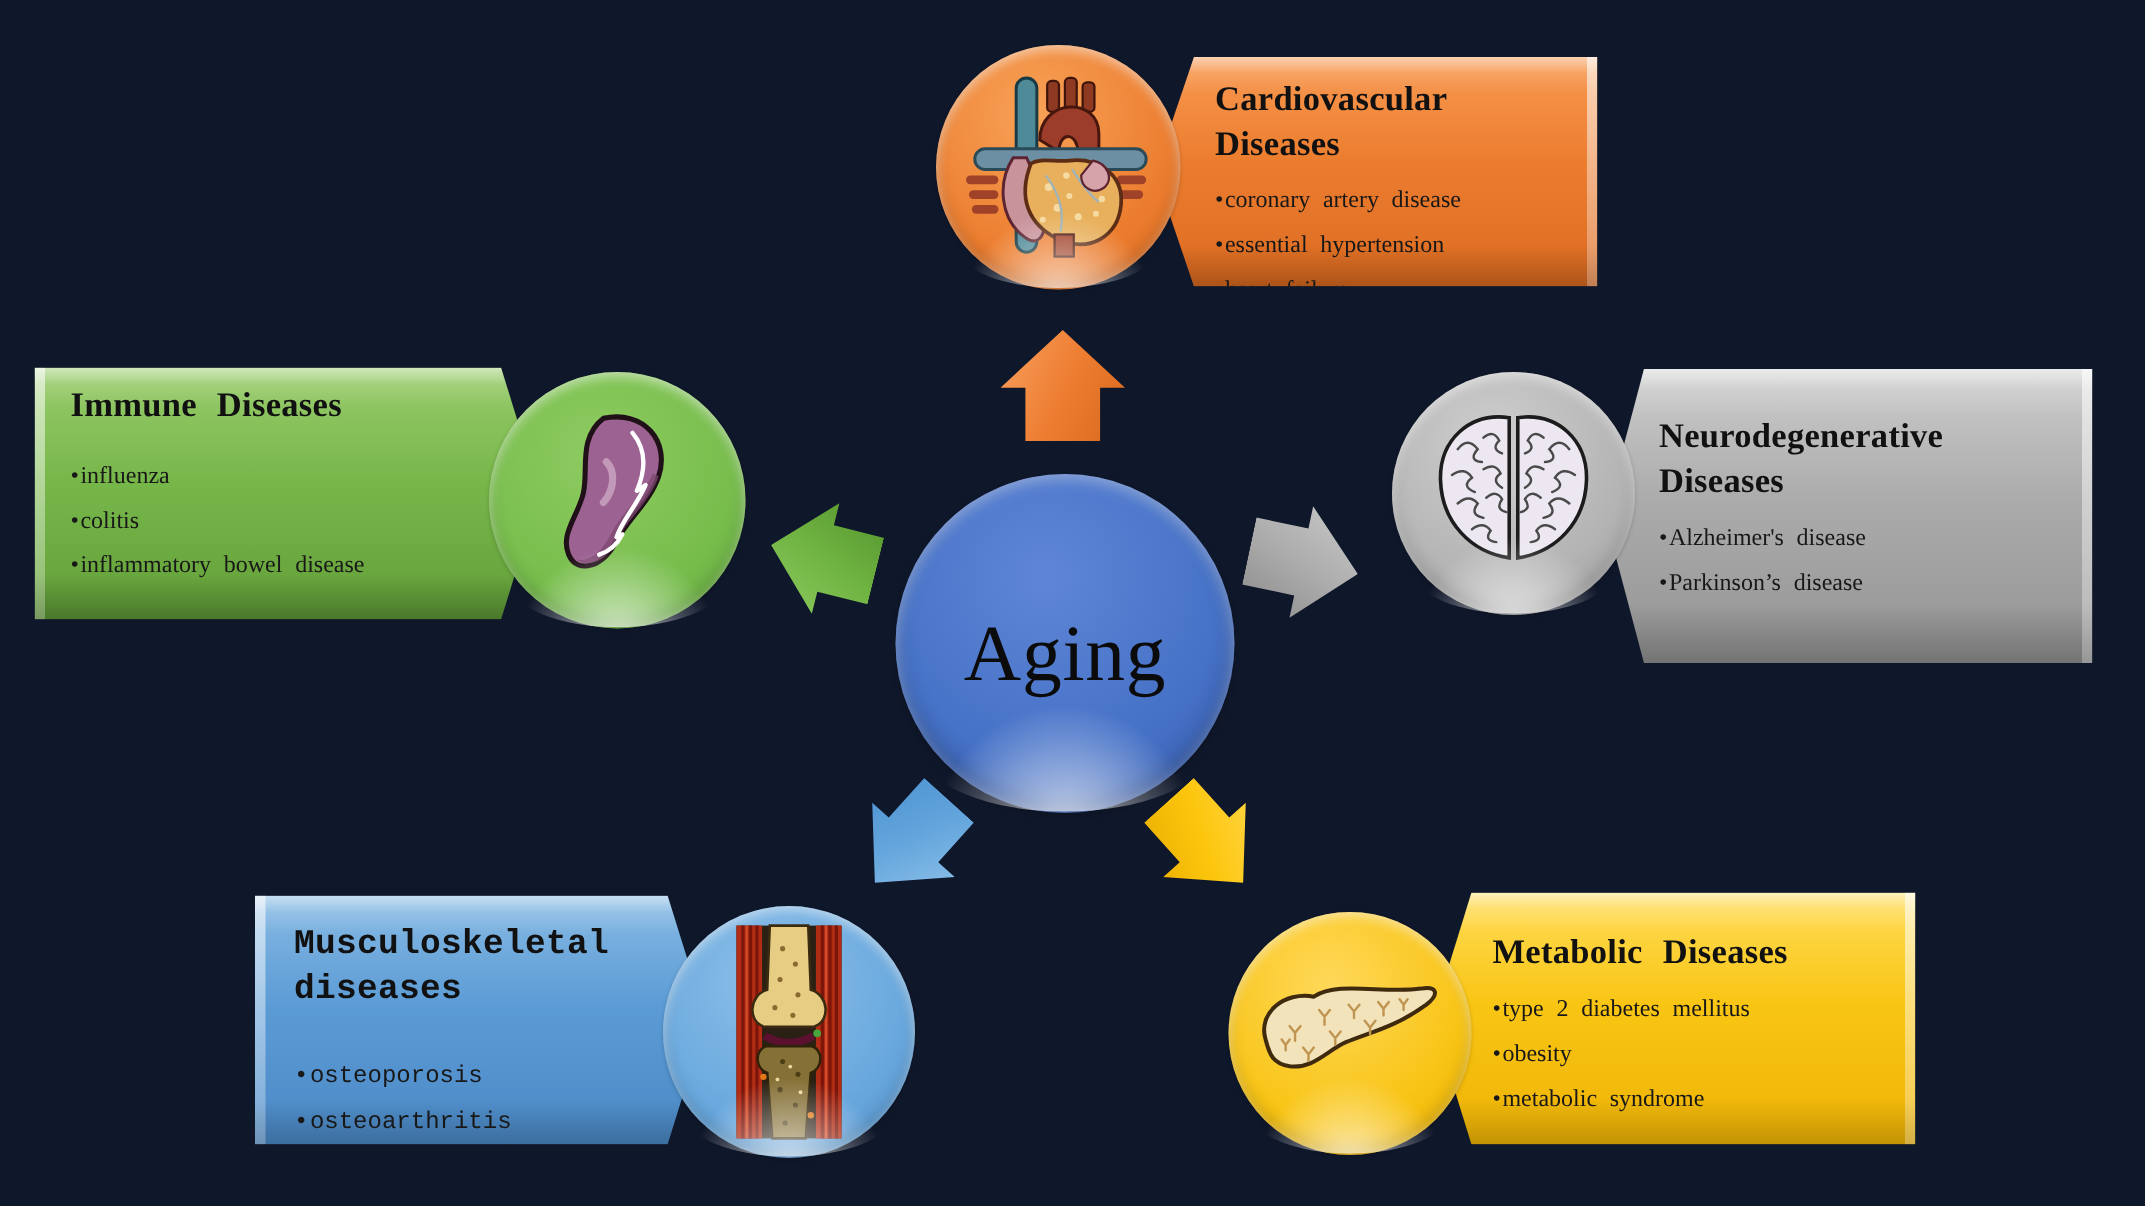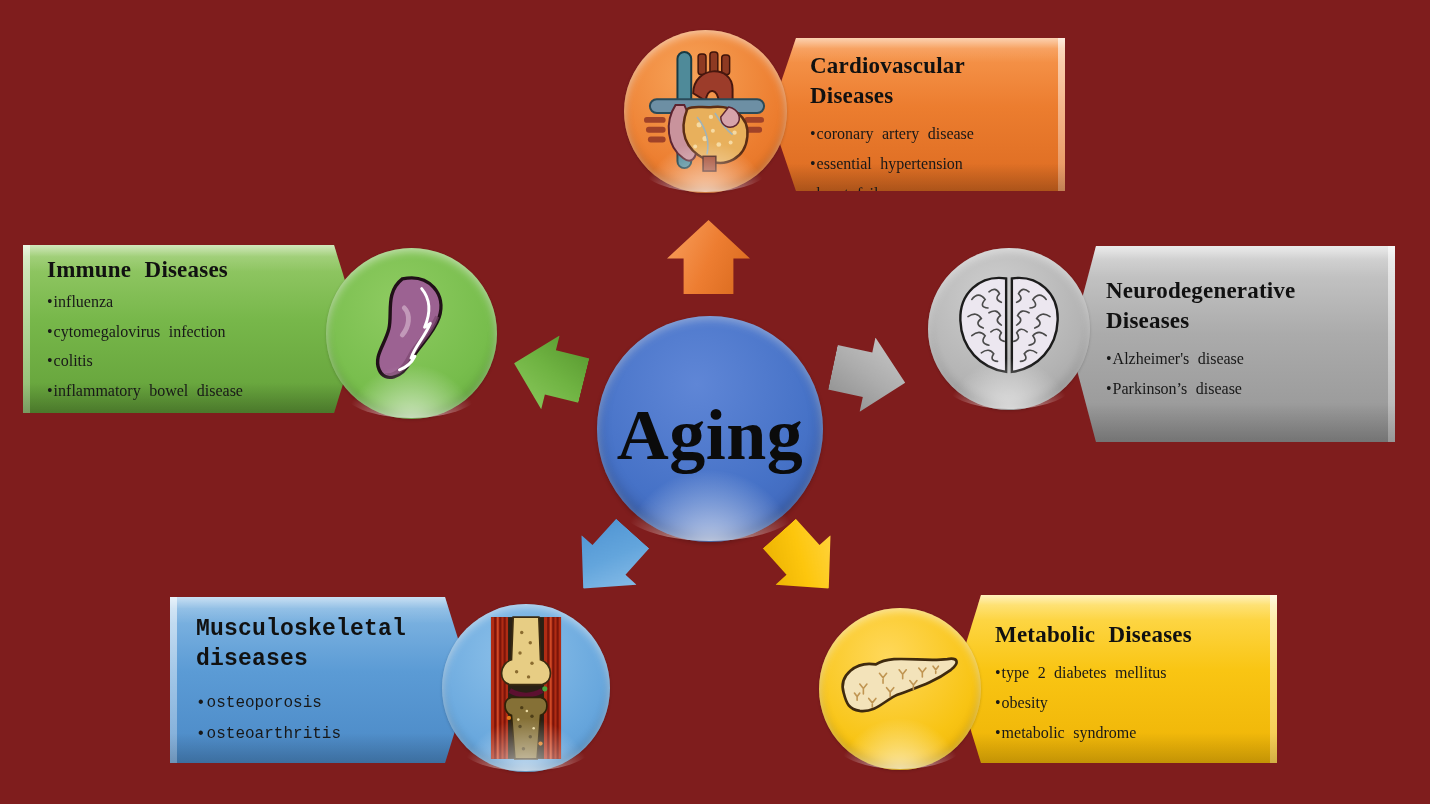--- a/index.html
+++ b/index.html
@@ -1,17 +1,17 @@
 <!DOCTYPE html>
 <html><head>
 <meta charset="utf-8">
 <style>
   html,body{margin:0;padding:0;background:#ffffff;}
   #stage{
-    position:relative;width:1430px;height:804px;background:#7f1d1d;overflow:hidden;
+    position:relative;width:1430px;height:804px;background:#0f172a;overflow:hidden;
     font-family:"Liberation Serif","DejaVu Serif",serif;color:#141414;
   }
   
   .banner{position:absolute;box-sizing:border-box;}
   .banner .banner-title{font-weight:bold;font-size:23px;line-height:30px;word-spacing:.32em;letter-spacing:.2px;color:#111;}
   .banner ul{margin:8px 0 0 0;padding:0;list-style:none;}
   .banner li{font-size:16px;line-height:30px;word-spacing:.28em;color:#181818;}
   .banner li::before{content:"\2022";margin-right:1px;}
   .edge{position:absolute;top:0;bottom:0;width:7px;background:linear-gradient(180deg,rgba(255,255,255,.6),rgba(255,255,255,.25));pointer-events:none;}
 
@@ -24,42 +24,42 @@
   }
   .banner.cardio .edge{right:0;}
 
   .banner.immune{
     left:23px;top:245px;width:337px;height:168px;padding:10px 30px 0 24px;
     clip-path:polygon(0 0,calc(100% - 26px) 0,100% 50%,calc(100% - 26px) 100%,0 100%);
     background:
       linear-gradient(180deg,rgba(255,255,255,.55) 0,rgba(255,255,255,.12) 7%,rgba(255,255,255,0) 16%,rgba(0,0,0,0) 82%,rgba(0,0,0,.25) 100%),
       linear-gradient(180deg,#99cc6c 0,#77b74a 45%,#63a039 100%);
   }
-  .banner.immune ul{margin-top:2px;}
+  .banner.immune ul{margin-top:18px;}
   .banner.immune li{line-height:29.5px;}
   .banner.immune .edge{left:0;}
 
   .banner.neuro{
     left:1070px;top:246px;width:325px;height:196px;padding:30px 6px 0 36px;
     clip-path:polygon(26px 0,100% 0,100% 100%,26px 100%,0 50%);
     background:
       linear-gradient(180deg,rgba(255,255,255,.6) 0,rgba(255,255,255,.15) 7%,rgba(255,255,255,0) 16%,rgba(0,0,0,0) 80%,rgba(0,0,0,.22) 100%),
       linear-gradient(180deg,#cdcdcd 0,#ababab 45%,#949494 100%);
   }
   .banner.neuro .edge{right:0;}
 
   .banner.musculo{
     left:170px;top:597px;width:301px;height:166px;padding:17px 30px 0 26px;
     clip-path:polygon(0 0,calc(100% - 26px) 0,100% 50%,calc(100% - 26px) 100%,0 100%);
     background:
       linear-gradient(180deg,rgba(255,255,255,.55) 0,rgba(255,255,255,.15) 7%,rgba(255,255,255,0) 16%,rgba(0,0,0,0) 82%,rgba(0,0,0,.2) 100%),
       linear-gradient(180deg,#87bae4 0,#5b9bd5 45%,#4b89c6 100%);
     font-family: Liberation Mono, monospace;
   }
-  .banner.musculo ul{margin-top:14px;}
+  .banner.musculo ul{margin-top:28px;}
   .banner.musculo li{line-height:31px;}
   .banner.musculo .edge{left:0;}
 
   .banner.metab{
     left:955px;top:595px;width:322px;height:168px;padding:25px 22px 0 40px;
     clip-path:polygon(26px 0,100% 0,100% 100%,26px 100%,0 50%);
     background:
       linear-gradient(180deg,rgba(255,255,255,.6) 0,rgba(255,255,255,.2) 6%,rgba(255,255,255,0) 15%,rgba(0,0,0,0) 82%,rgba(0,0,0,.18) 100%),
       linear-gradient(180deg,#ffdd5a 0,#f9c513 45%,#eeb306 100%);
   }
@@ -77,21 +77,21 @@
   .circle.neuro{left:928px;top:248px;width:162px;height:162px;
     background:radial-gradient(circle at 42% 30%,#cfcfcf,#b3b3b3 62%,#9a9a9a 100%);}
   .circle.musculo{left:442px;top:604px;width:168px;height:168px;
     background:radial-gradient(circle at 42% 30%,#8cc0e9,#68a7dd 62%,#5392cd 100%);}
   .circle.metab{left:819px;top:608px;width:162px;height:162px;
     background:radial-gradient(circle at 42% 30%,#ffd85a,#f8c414 62%,#e9ad03 100%);}
 
   .circle.center{left:597px;top:316px;width:226px;height:226px;
     background:radial-gradient(circle at 44% 30%,#5f86d6,#4672c7 58%,#3a5eb0 100%);
     box-shadow:inset 0 3px 10px rgba(255,255,255,.4),inset 0 -6px 14px rgba(0,0,0,.25),0 2px 4px rgba(0,0,0,.2);}
-  .center-label{font-weight:bold;font-size:72px;letter-spacing:.5px;color:#0b0b0b;margin-top:13px;}
+  .center-label{font-weight:normal;font-size:53px;letter-spacing:.5px;color:#0b0b0b;margin-top:13px;}
 
   
   .arrow{position:absolute;clip-path:polygon(50% 0,100% 52%,80% 52%,80% 100%,20% 100%,20% 52%,0 52%);
     filter:drop-shadow(1px 2px 1px rgba(0,0,0,.18));}
   .arrow.up{left:667px;top:220px;width:83px;height:74px;
     background:linear-gradient(115deg,#f9a160,#ed7d31 52%,#d96a1e 96%);}
   .arrow.left{left:511px;top:336px;width:76px;height:72px;transform:rotate(-76deg);
     background:linear-gradient(115deg,#8cc95e,#6fb342 52%,#58982f 96%);}
   .arrow.right{left:831px;top:338px;width:76px;height:74px;transform:rotate(102deg);
     background:linear-gradient(115deg,#c9c9c9,#acacac 52%,#8f8f8f 96%);}
@@ -148,21 +148,20 @@
       <path d="M88,60 c10,2 14,12 8,18 c-8,6 -16,0 -16,-8 z" fill="#d6a3aa" stroke="#5c2430" stroke-width="1.5"></path>
       <rect x="62" y="110" width="13" height="15" fill="#a04228" stroke="#47170e" stroke-width="1.5"></rect>
     </svg>
   </div>
 
   <div class="banner immune">
     <div class="edge"></div>
     <div class="banner-title">Immune Diseases</div>
     <ul>
       <li>influenza</li>
-      <li>cytomegalovirus infection</li>
       <li>colitis</li>
       <li>inflammatory bowel disease</li>
     </ul>
   </div>
   <div class="circle immune">
     <svg width="116" height="126" viewBox="0 0 120 130">
       <path d="M50,8 C78,2 96,24 88,48 C82,66 66,78 58,94 C50,110 32,116 26,102 C20,88 32,76 36,60 C40,44 32,22 50,8 Z" fill="#9c6292" stroke="#201018" stroke-width="3.5"></path>
       <path d="M88,48 C82,66 66,78 58,94 C52,106 40,112 31,105 c9,3 18,-5 24,-17 c8,-16 22,-26 29,-42 z" fill="#7c4870" opacity=".75"></path>
       <path d="M52,38 c7,7 5,20 -2,28" stroke="#c9a3bf" stroke-width="5" fill="none" opacity=".85" stroke-linecap="round"></path>
       <path d="M70,18 c10,12 9,26 3,40 l6,-4 c-6,14 -16,24 -20,36 l4,-2 c-4,8 -10,12 -16,14" stroke="#ffffff" stroke-width="3" fill="none" stroke-linejoin="round" stroke-linecap="round"></path>

